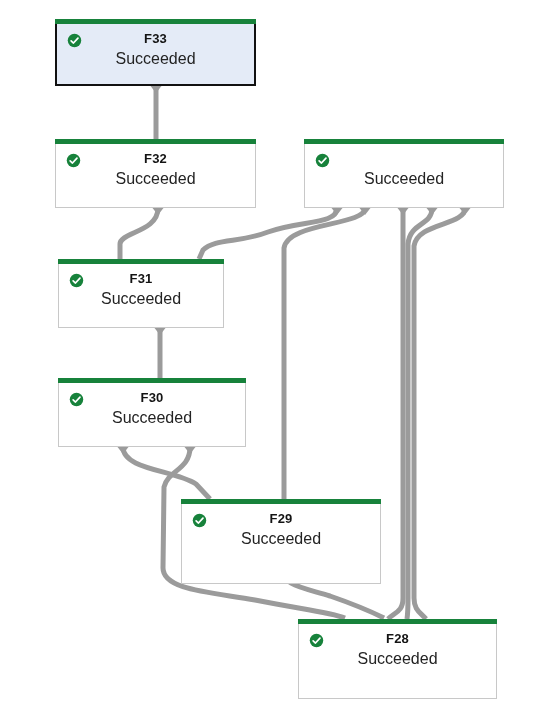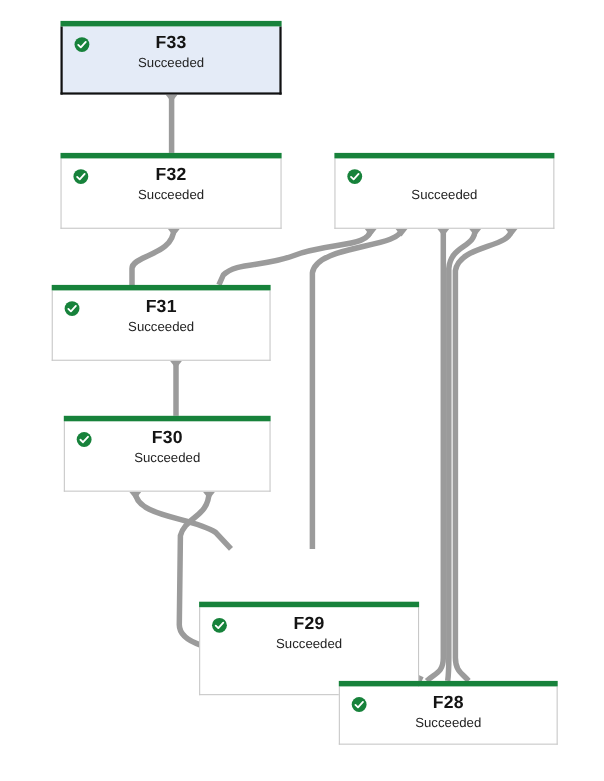--- a/index.html
+++ b/index.html
@@ -68,32 +68,32 @@
     top: 9px;
     width: 15px;
     height: 15px;
   }
   .node-title {
     position: absolute;
     left: 0;
     right: 0;
     top: 7px;
     text-align: center;
-    font-size: 16px;
+    font-size: 13px;
     font-weight: bold;
     color: #141414;
     letter-spacing: 0.2px;
   }
   .node-subtitle {
     position: absolute;
     left: 0;
     right: 0;
     top: 26px;
     text-align: center;
-    font-size: 12px;
+    font-size: 16px;
     font-weight: normal;
     color: #232323;
   }
 </style>
 </head>
 <body>
 
 <div id="graph-canvas">
 
   <svg id="edge-layer" viewBox="0 0 549 710" width="549" height="710" xmlns="http://www.w3.org/2000/svg">
@@ -141,48 +141,48 @@
         <div class="node-subtitle">Succeeded</div>
       </div>
       <div class="node" style="left: 304px; top: 144px; width: 200px; height: 64px;">
         <div class="topbar" style="background: rgb(23, 130, 59);"></div>
         <div class="node-status-icon"><svg viewBox="0 0 16 16" width="15" height="15" xmlns="http://www.w3.org/2000/svg">
             <circle cx="8" cy="8" r="7.2" fill="#17823b"></circle>
             <path d="M4.4 8.3 L6.9 10.7 L11.7 5.4" fill="none" stroke="#ffffff" stroke-width="1.8" stroke-linecap="round" stroke-linejoin="round"></path>
           </svg></div>
         <div class="node-subtitle">Succeeded</div>
       </div>
-      <div class="node" style="left: 47px; top: 264px; width: 199px; height: 64px;">
+      <div class="node" style="left: 58px; top: 264px; width: 166px; height: 64px;">
         <div class="topbar" style="background: rgb(23, 130, 59);"></div>
         <div class="node-status-icon"><svg viewBox="0 0 16 16" width="15" height="15" xmlns="http://www.w3.org/2000/svg">
             <circle cx="8" cy="8" r="7.2" fill="#17823b"></circle>
             <path d="M4.4 8.3 L6.9 10.7 L11.7 5.4" fill="none" stroke="#ffffff" stroke-width="1.8" stroke-linecap="round" stroke-linejoin="round"></path>
           </svg></div>
         <div class="node-title">F31</div>
         <div class="node-subtitle">Succeeded</div>
       </div>
       <div class="node" style="left: 58px; top: 383px; width: 188px; height: 64px;">
         <div class="topbar" style="background: rgb(23, 130, 59);"></div>
         <div class="node-status-icon"><svg viewBox="0 0 16 16" width="15" height="15" xmlns="http://www.w3.org/2000/svg">
             <circle cx="8" cy="8" r="7.2" fill="#17823b"></circle>
             <path d="M4.4 8.3 L6.9 10.7 L11.7 5.4" fill="none" stroke="#ffffff" stroke-width="1.8" stroke-linecap="round" stroke-linejoin="round"></path>
           </svg></div>
         <div class="node-title">F30</div>
         <div class="node-subtitle">Succeeded</div>
       </div>
-      <div class="node" style="left: 181px; top: 504px; width: 200px; height: 80px; margin-top: 48px;">
+      <div class="node" style="left: 181px; top: 504px; width: 200px; height: 80px;">
         <div class="topbar" style="background: rgb(23, 130, 59);"></div>
         <div class="node-status-icon"><svg viewBox="0 0 16 16" width="15" height="15" xmlns="http://www.w3.org/2000/svg">
             <circle cx="8" cy="8" r="7.2" fill="#17823b"></circle>
             <path d="M4.4 8.3 L6.9 10.7 L11.7 5.4" fill="none" stroke="#ffffff" stroke-width="1.8" stroke-linecap="round" stroke-linejoin="round"></path>
           </svg></div>
         <div class="node-title">F29</div>
         <div class="node-subtitle">Succeeded</div>
       </div>
-      <div class="node" style="left: 308px; top: 624px; width: 199px; height: 53px;">
+      <div class="node" style="left: 298px; top: 624px; width: 199px; height: 75px;">
         <div class="topbar" style="background: rgb(23, 130, 59);"></div>
         <div class="node-status-icon"><svg viewBox="0 0 16 16" width="15" height="15" xmlns="http://www.w3.org/2000/svg">
             <circle cx="8" cy="8" r="7.2" fill="#17823b"></circle>
             <path d="M4.4 8.3 L6.9 10.7 L11.7 5.4" fill="none" stroke="#ffffff" stroke-width="1.8" stroke-linecap="round" stroke-linejoin="round"></path>
           </svg></div>
         <div class="node-title">F28</div>
         <div class="node-subtitle">Succeeded</div>
       </div>
     </div>
 

